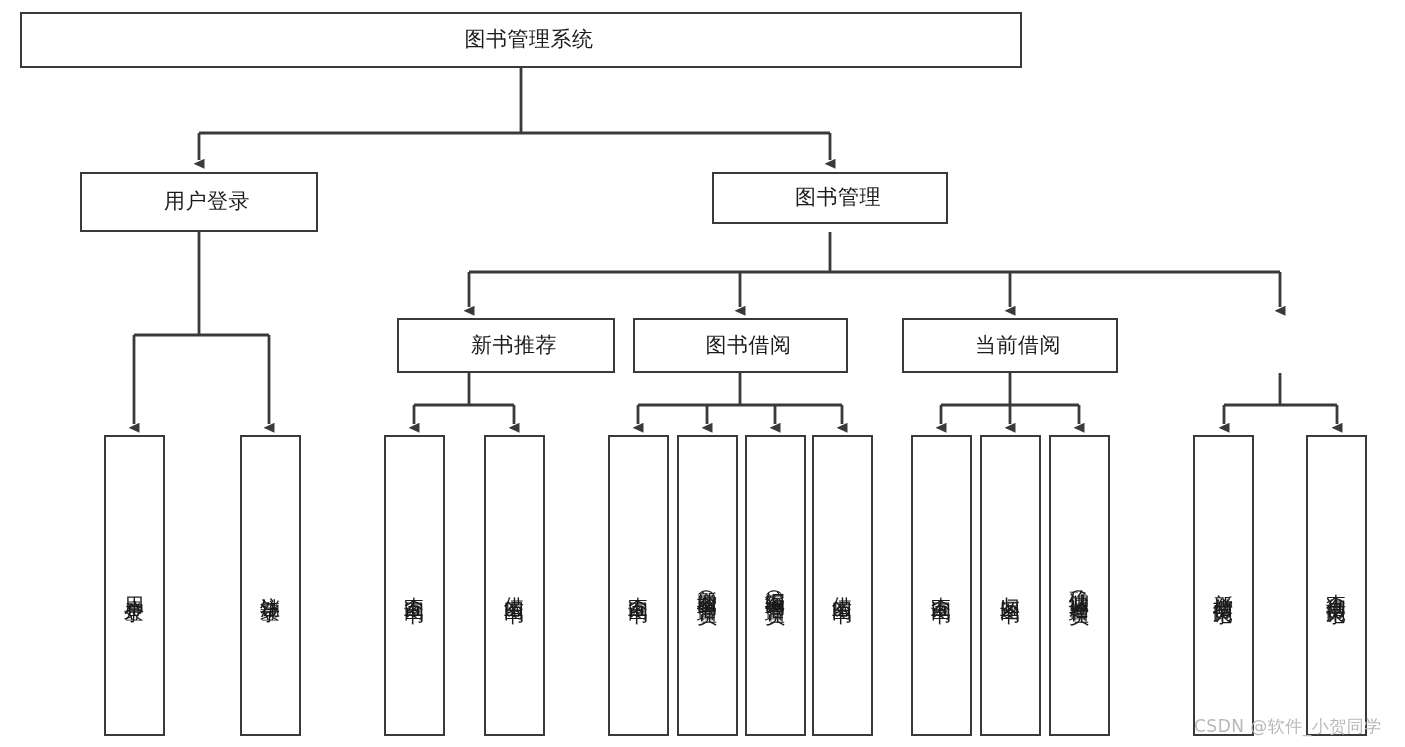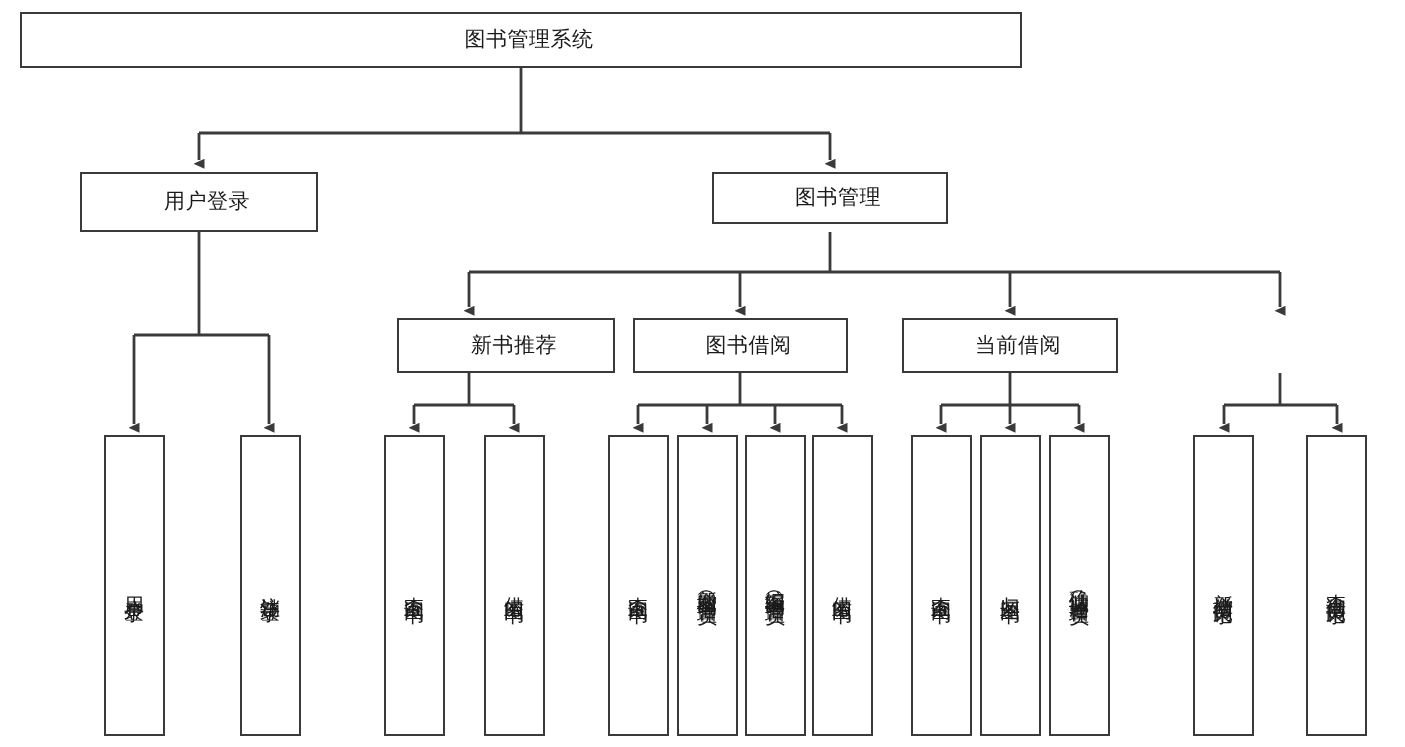--- a/index.html
+++ b/index.html
@@ -195,14 +195,15 @@
   </div>
 
   <div class="node vertical" style="left:1193px; top:435px; width:61px; height:301px;">
     <span class="label">新增借阅记录</span>
   </div>
 
   <div class="node vertical" style="left:1306px; top:435px; width:61px; height:301px;">
     <span class="label">查询借阅记录</span>
   </div>
 
+  <div class="watermark" style="left:1194px; top:715px;">CSDN @软件_小贺同学</div>
 
 </div>
 
 </body></html>

